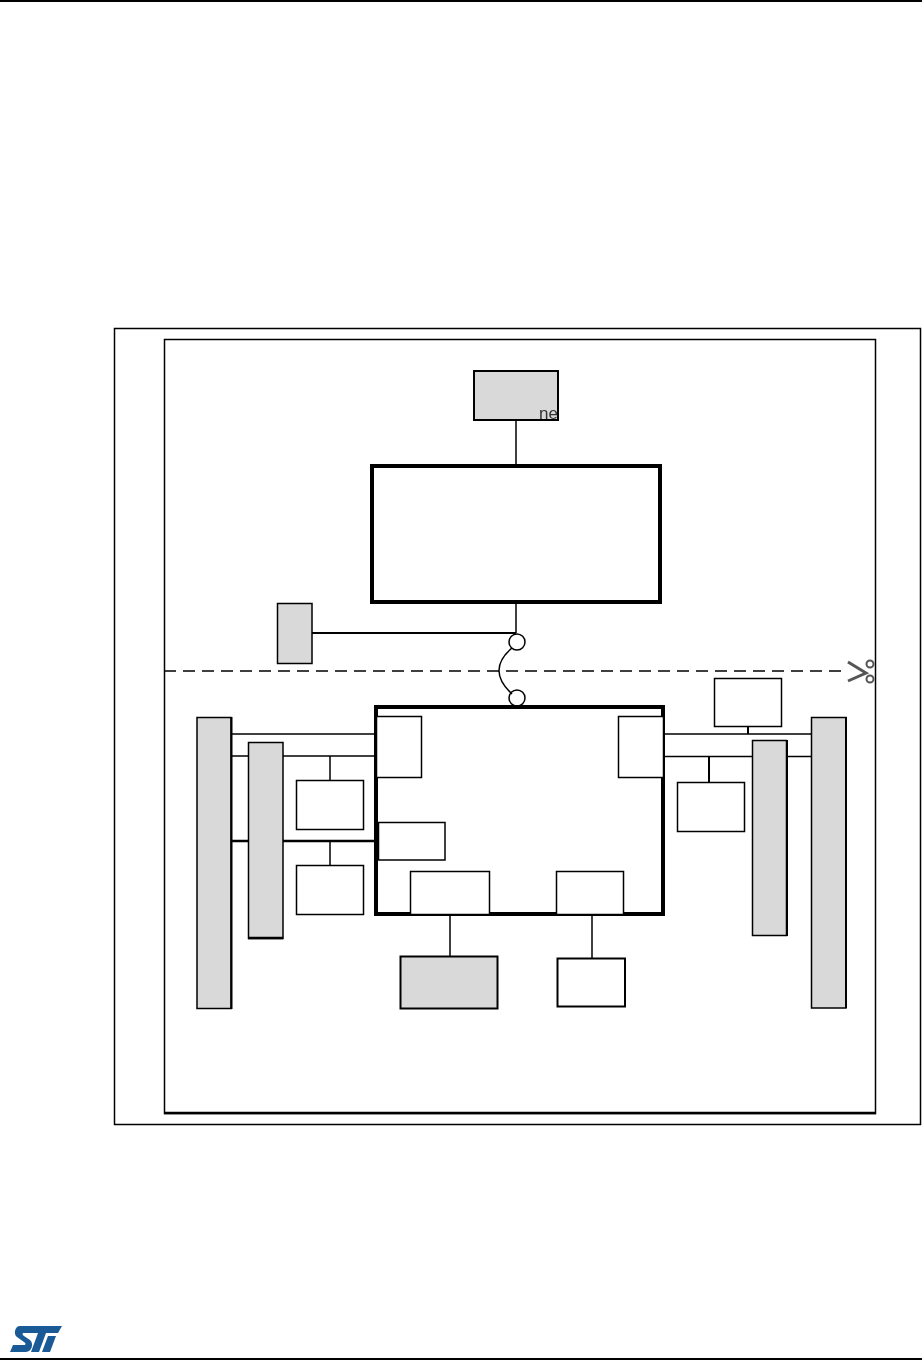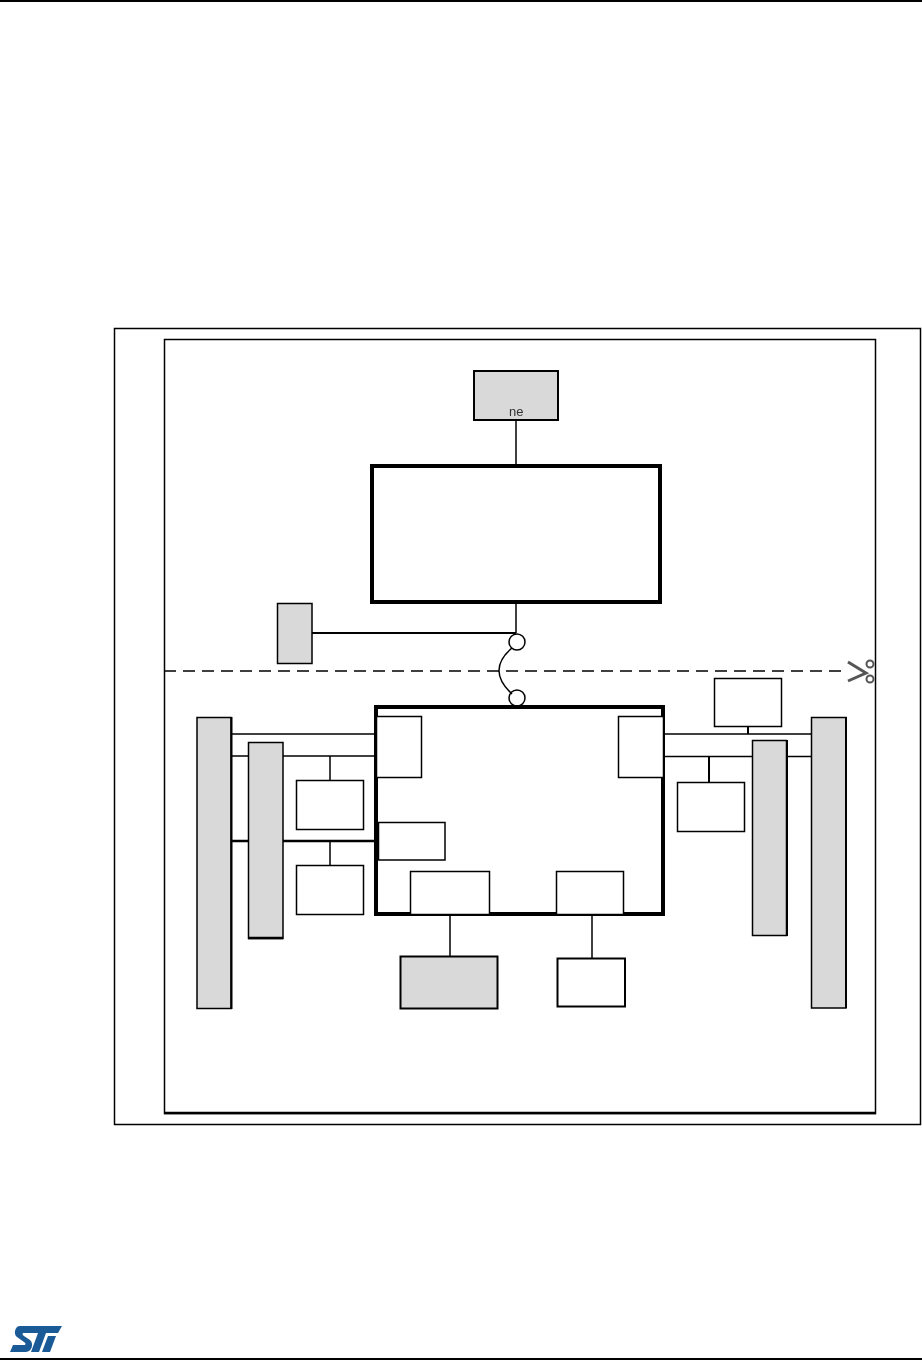--- a/index.html
+++ b/index.html
@@ -1,21 +1,21 @@
 <!DOCTYPE html>
 <html><head>
 <meta charset="utf-8">
 <style>
   html, body { margin: 0; padding: 0; background: #ffffff; }
   body { width: 922px; height: 1361px; position: relative; overflow: hidden;
          font-family: "Liberation Sans", sans-serif; }
   .hr { position: absolute; left: 0; width: 922px; height: 2px; background: #000; }
   svg { position: absolute; left: 0; top: 0; }
   .logo { position: absolute; left: 8px; top: 1324px; width: 54px; height: 30px; }
-  .label { position: absolute; font-size: 13px; color: #333; text-align: left; padding-left: 35px; }
+  .label { position: absolute; font-size: 17px; color: #333; text-align: right; }
 </style>
 </head>
 <body>
 
 <div class="hr" style="top:0px;"></div>
 
 <svg width="922" height="1361" viewBox="0 0 922 1361">
 
   <rect x="114.5" y="328.5" width="806" height="796" fill="none" stroke="#000" stroke-width="1.5"></rect>
 

